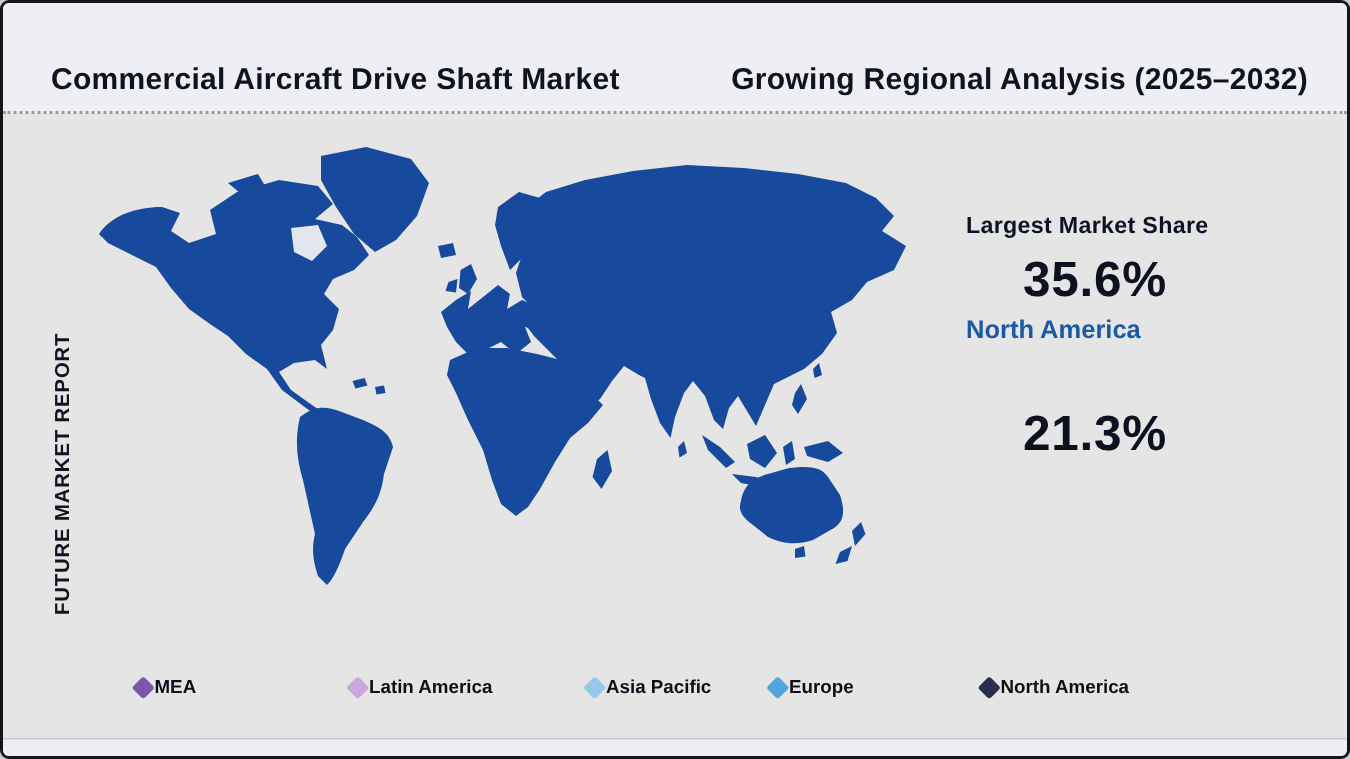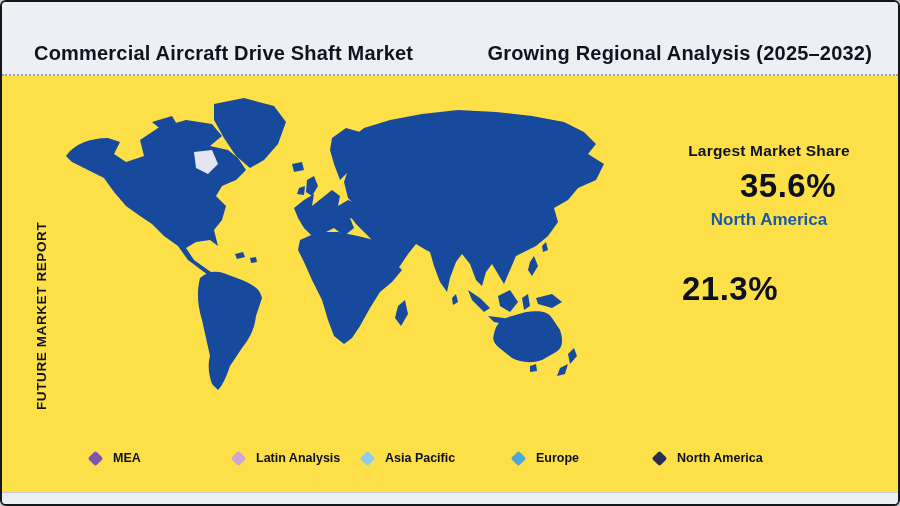--- a/index.html
+++ b/index.html
@@ -1,51 +1,51 @@
 <!DOCTYPE html>
 <html><head>
 <meta charset="utf-8">
 <style>
   html,body{margin:0;padding:0;background:#c9ccd3;font-family:"Liberation Sans","DejaVu Sans",sans-serif;}
   .frame{
     position:relative;width:900px;height:506px;box-sizing:border-box;
-    background:#fde047;border:2px solid #15161a;border-radius:6px;overflow:hidden;
+    background:#e5e5e5;border:2px solid #15161a;border-radius:6px;overflow:hidden;
   }
   .header{
     position:absolute;left:0;top:0;right:0;height:74px;background:#edeff4;
     border-bottom:2px dotted #979ca8;
     display:flex;align-items:flex-end;justify-content:space-between;
     padding:0 26px 9px 32px;box-sizing:border-box;
   }
   .title{
     font-size:20px;font-weight:bold;color:#10131f;letter-spacing:.2px;white-space:nowrap;
   }
   .side-label{
     position:absolute;left:32px;top:214px;height:200px;
     writing-mode:vertical-rl;transform:rotate(180deg);
     display:flex;align-items:center;justify-content:center;
     font-size:13.5px;font-weight:bold;color:#111420;letter-spacing:.6px;white-space:nowrap;
   }
   .map-wrap{position:absolute;left:58px;top:92px;width:556px;height:312px;}
   .stats{position:absolute;left:642px;top:0;width:250px;}
   .stat{position:absolute;left:0;width:250px;}
-  .stat-1{top:140px;text-align:center;}
+  .stat-1{top:140px;}
   .stat-2{top:261px;}
   .stat-label{font-size:15.5px;font-weight:bold;color:#0d1326;letter-spacing:.2px;}
   .stat-value{font-size:33px;font-weight:bold;color:#0c101f;margin-top:7px;letter-spacing:.5px;margin-left:38px;}
   .stat-region{font-size:17px;font-weight:bold;margin-top:5px;color:#1a5aa5;}
   .legend{position:absolute;left:0;top:447px;width:900px;height:20px;}
   .legend-item{position:absolute;top:0;display:flex;align-items:center;height:18px;}
   .legend-item.l0{left:88px;}
   .legend-item.l1{left:231px;}
-  .legend-item.l2{left:360px;}
+  .legend-item.l2{left:389px;}
   .legend-item.l3{left:511px;}
   .legend-item.l4{left:652px;}
   .diamond{width:11px;height:11px;border-radius:2px;transform:rotate(45deg);flex:0 0 auto;}
-  .legend-label{font-size:12.5px;font-weight:bold;color:#0c0f1a;margin-left:12px;white-space:nowrap;}
+  .legend-label{font-size:12.5px;font-weight:bold;color:#0c0f1a;margin-left:2px;white-space:nowrap;}
   .footer-strip{position:absolute;left:0;right:0;bottom:0;height:11px;background:#eceef2;border-top:1px solid #c6c9d2;}
 </style>
 </head>
 <body>
 
 <div class="frame">
 
   <div class="header">
     <div class="title">Commercial Aircraft Drive Shaft Market</div>
     <div class="title">Growing Regional Analysis (2025–2032)</div>
@@ -101,21 +101,21 @@
     </div>
   </div>
 
   <div class="legend">
     <div class="legend-item l0">
       <span class="diamond" style="background: rgb(126, 84, 172);"></span>
       <span class="legend-label">MEA</span>
     </div>
     <div class="legend-item l1">
       <span class="diamond" style="background: rgb(204, 165, 218);"></span>
-      <span class="legend-label">Latin Analysis</span>
+      <span class="legend-label">Latin America</span>
     </div>
     <div class="legend-item l2">
       <span class="diamond" style="background: rgb(149, 201, 233);"></span>
       <span class="legend-label">Asia Pacific</span>
     </div>
     <div class="legend-item l3">
       <span class="diamond" style="background: rgb(79, 166, 223);"></span>
       <span class="legend-label">Europe</span>
     </div>
     <div class="legend-item l4">

